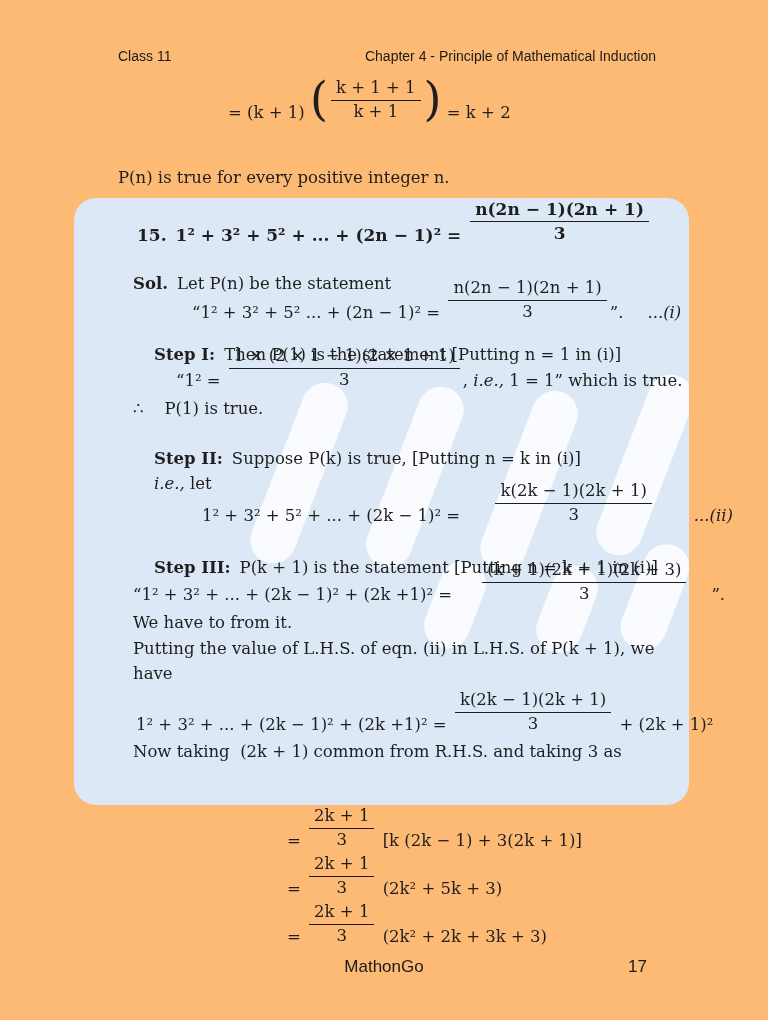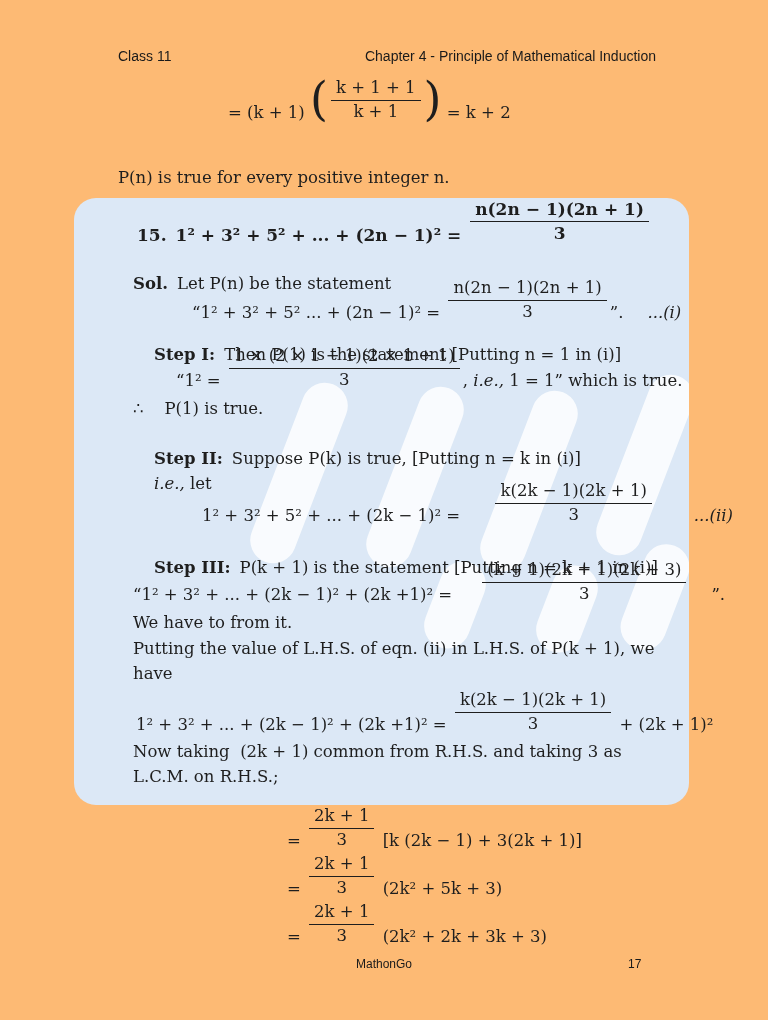--- a/index.html
+++ b/index.html
@@ -33,21 +33,21 @@
   .bigp { font-size:46px; line-height:0.9; font-weight:400; transform:translateY(-2px); }
 
   .bluebox {
     position:absolute; left:74px; top:198px; width:615px; height:607px;
     background:#dce8f6; border-radius:22px; overflow:hidden; z-index:1;
   }
   .wm {
     position:absolute; width:46px; background:rgba(255,255,255,0.82);
     border-radius:30px; transform:rotate(21deg); z-index:2;
   }
-  .ftr { position:absolute; top:957px; font-family:"Liberation Sans", sans-serif; font-size:12px; color:#1a1a1a; z-index:3; }
+  .ftr { position:absolute; top:957px; font-family:"Liberation Sans", sans-serif; font-size:17px; color:#1a1a1a; z-index:3; }
   .ftr.brand { left:0; width:768px; text-align:center; }
   .ftr.pagenum { left:628px; }
 </style>
 </head>
 <body>
 
 <div class="page">
 
   <span class="hdr left">Class 11</span>
   <span class="hdr right">Chapter 4 - Principle of Mathematical Induction</span>
@@ -150,21 +150,20 @@
   <div class="eqline" style="left:136px; top:690px;">
     <span>1² + 3² + ... + (2k − 1)² + (2k +1)² = </span>
     <span class="frac">
       <span class="num">k(2k − 1)(2k + 1)</span>
       <span class="den">3</span>
     </span>
     <span> + (2k + 1)²</span>
   </div>
 
   <div class="line" style="left:133px; top:741px;">Now taking  (2k + 1) common from R.H.S. and taking 3 as</div>
-  <div class="line" style="left:133px; top:766px;">L.C.M. on R.H.S.;</div>
 
   <div class="eqline" style="left:287px; top:806px;">
     <span>= </span>
     <span class="frac">
       <span class="num">2k + 1</span>
       <span class="den">3</span>
     </span>
     <span> [k (2k − 1) + 3(2k + 1)]</span>
   </div>
 

